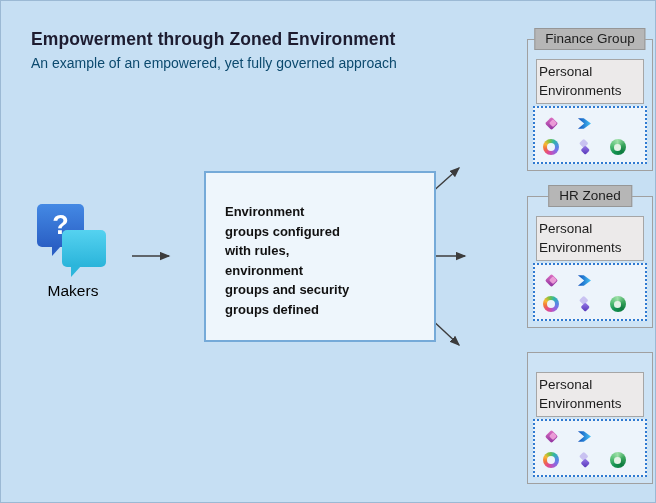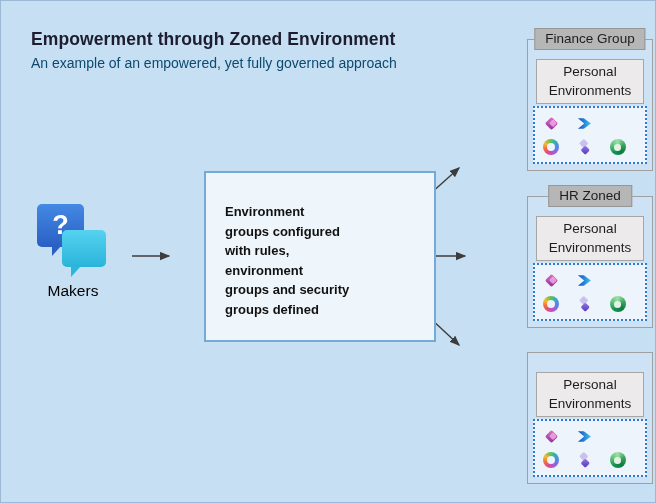--- a/index.html
+++ b/index.html
@@ -61,21 +61,21 @@
   .g-hr{top:195px;}
   .g-legal{top:351px;}
   .group-tab{
     position:absolute;left:50%;top:-12px;transform:translateX(-50%);
     background:#b6b6b6;border:1px solid #969696;
     padding:2px 10px 3px;white-space:nowrap;
     font-size:13.5px;color:#1d1d1d;z-index:3;
   }
   .penv{
     margin:19px 8px 0;background:#eceaea;border:1px solid #a6a6a6;
-    text-align:center;font-size:13.5px;color:#1d1d1d;line-height:19px;
+    font-size:13.5px;color:#1d1d1d;line-height:19px;
     padding:2px 2px 3px;
   }
   .dotted{
     margin:2px 5px 0;height:51px;background:#edf4fb;
     border:2px dotted #2f7ad1;padding:3px 0 0 8px;box-sizing:content-box;
   }
   .icon-row{display:flex;align-items:center;gap:17px;height:24px;}
   .pi{width:17px;height:17px;display:block;}
   .icon-copilot{
     width:16px;height:16px;border-radius:50%;position:relative;display:inline-block;

